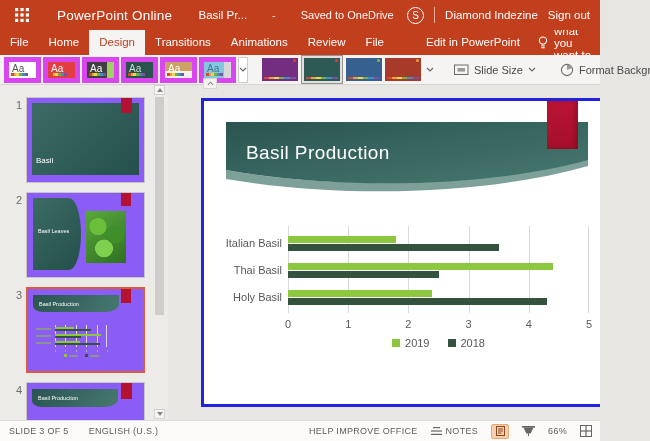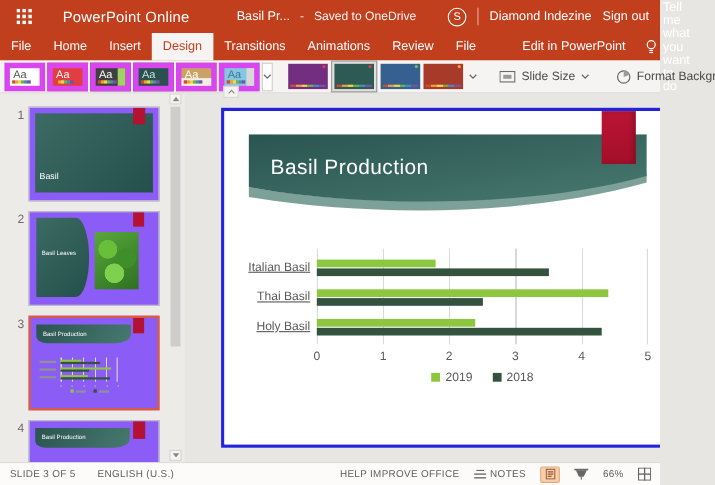--- a/index.html
+++ b/index.html
@@ -4,21 +4,21 @@
 <style>
   * { margin:0; padding:0; box-sizing:border-box; }
   html,body { width:650px; height:441px; }
   body { font-family:"Liberation Sans", sans-serif; background:#e8e6e3; overflow:hidden; }
   .app { width:600px; height:441px; display:flex; flex-direction:column; background:#e8e6e3; }
 
   
   .topbar { height:30px; background:var(--brand-red); display:flex; align-items:center; color:#fff; position:relative; flex:0 0 auto; }
   .waffle { margin-left:15px; width:14px; height:14px; cursor:pointer; }
   .app-name { margin-left:28px; font-size:13.5px; letter-spacing:.2px; cursor:pointer; }
-  .doc-group { position:absolute; left:50%; transform:translateX(-52%); display:flex; align-items:center; gap:9px; font-size:11px; }
+  .doc-group { position:absolute; left:50%; transform:translateX(-52%); display:flex; align-items:center; gap:25px; font-size:11px; }
   .doc-title { font-size:11.5px; }
   .doc-sep { opacity:.85; }
   .save-status { opacity:.95; }
   .top-right { margin-left:auto; display:flex; align-items:center; gap:10px; padding-right:10px; font-size:11.5px; }
   .skype { width:17px; height:17px; border:1.2px solid #fff; border-radius:50%; display:flex; align-items:center; justify-content:center; font-size:10px; cursor:pointer; }
   .vdiv { width:1px; height:16px; background:rgba(255,255,255,.55); }
   .signout { cursor:pointer; }
 
   
   .menubar { height:25px; background:var(--brand-red); display:flex; align-items:stretch; color:#fff; font-size:11.5px; flex:0 0 auto; }
@@ -79,21 +79,21 @@
   
   .canvas { flex:1 1 auto; position:relative; }
   .slide-frame { position:absolute; left:33px; top:13px; border:3px solid var(--selection-blue); }
   .slide { width:405px; height:303px; background:#fff; position:relative; overflow:hidden; }
   .banner-svg { position:absolute; left:22px; top:21px; width:362px; height:70px; }
   .slide-title { position:absolute; left:42px; top:41px; font-size:19px; color:#fff; letter-spacing:.4px; cursor:text; }
   .red-ribbon { position:absolute; left:343px; top:0; width:31px; height:48px; background:linear-gradient(180deg,#bb1434,#a30f2a); box-shadow:inset -3px 0 4px rgba(0,0,0,.18); }
   .chart { position:absolute; left:0; top:125px; width:405px; height:135px; }
   .plot { position:absolute; }
   .bar { position:absolute; left:0; }
-  .cat-label { position:absolute; left:0; width:78px; text-align:right; font-size:11px; color:#595959; white-space:nowrap;text-decoration:underline; }
+  .cat-label { position:absolute; left:0; width:78px; text-align:right; font-size:11px; color:#595959; white-space:nowrap; }
   .tick { position:absolute; width:24px; margin-left:-12px; text-align:center; font-size:11px; color:#595959; }
   .legend { position:absolute; display:flex; justify-content:center; align-items:center; gap:18px; font-size:11px; color:#595959; }
   .lg-item { display:flex; align-items:center; }
   .sw { width:8px; height:8px; display:inline-block; margin-right:5px; }
   .mini-legend { gap:7px; }
   .mini-legend .sw { width:3px; height:3px; margin-right:2px; }
   .mini-legend .mini-label-blob { position:static; display:inline-block; width:9px; }
 
   
   .statusbar { height:21px; flex:0 0 auto; background:#fcfbfa; border-top:1px solid #dedcda; display:flex; align-items:center; font-size:9px; color:#605e5c; letter-spacing:.3px; }
@@ -135,21 +135,20 @@
         </div>
       <div class="vdiv"></div>
       <div style="cursor:pointer;">Diamond Indezine</div>
       <div class="signout">Sign out</div>
     </div>
   </header>
 
   <nav class="menubar">
     <div class="mtab">File</div>
     <div class="mtab">Home</div>
-    <div class="mtab">Insert</div>
     <div class="mtab active">Design</div>
     <div class="mtab">Transitions</div>
     <div class="mtab">Animations</div>
     <div class="mtab">Review</div>
     <div class="mtab">File</div>
     <div class="mtab edit">Edit in PowerPoint</div>
     <div class="tellme">
       <span style="display:flex;">
         <svg width="10" height="14" viewBox="0 0 10 14">
             <circle cx="5" cy="4.6" r="3.6" fill="none" stroke="#fff" stroke-width="1.1"></circle>

